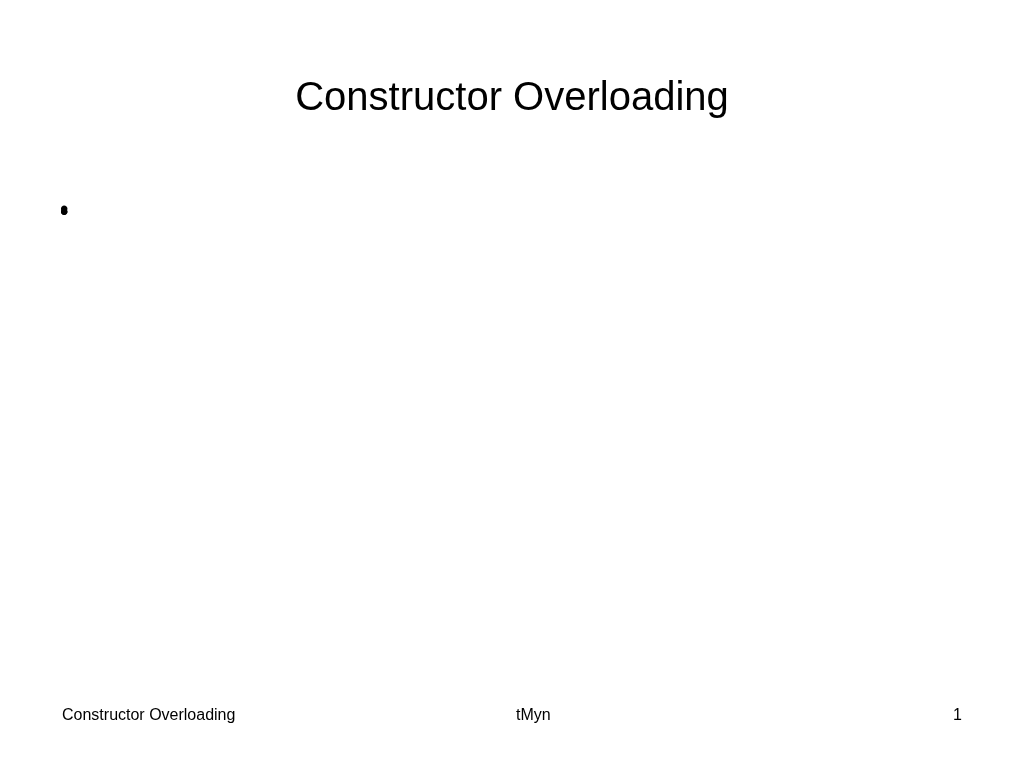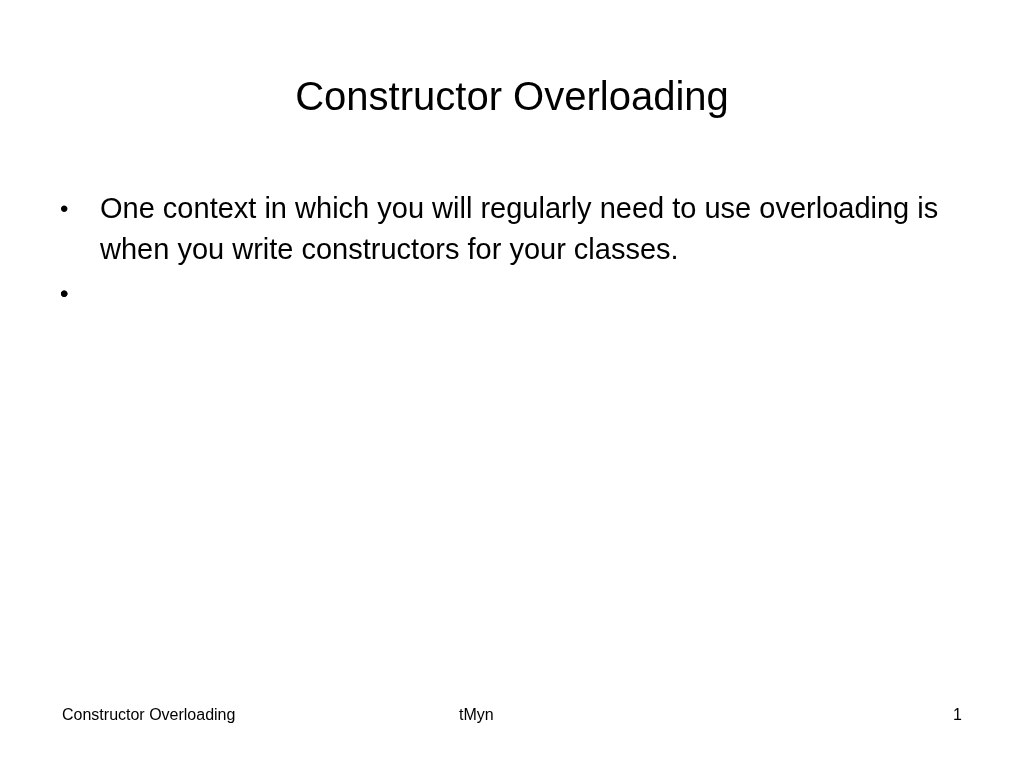--- a/index.html
+++ b/index.html
@@ -48,32 +48,31 @@
       top: 0;
       font-size: 24px;
     }
     .footer {
       position: absolute;
       top: 705px;
       font-size: 16px;
       line-height: 20px;
     }
     .footer-left { left: 62px; }
-    .footer-center { left: 459px; }
+    .footer-center { left: 516px; }
     .footer-right { left: 953px; }
   </style>
 </head>
 <body>
 
 <h1 class="slide-title">Constructor Overloading</h1>
 
 <ul class="bullet-list">
   <li class="bullet-item">
     <span class="bullet-marker">•</span>
-    <span>One context in which you will regularly need to use overloading is when you write constructors for your classes.</span>
   </li>
   <li class="bullet-item">
     <span class="bullet-marker">•</span>
   </li>
   <li class="bullet-item">
     <span class="bullet-marker">•</span>
   </li>
 </ul>
 
 <div class="footer footer-left">Constructor Overloading</div>

